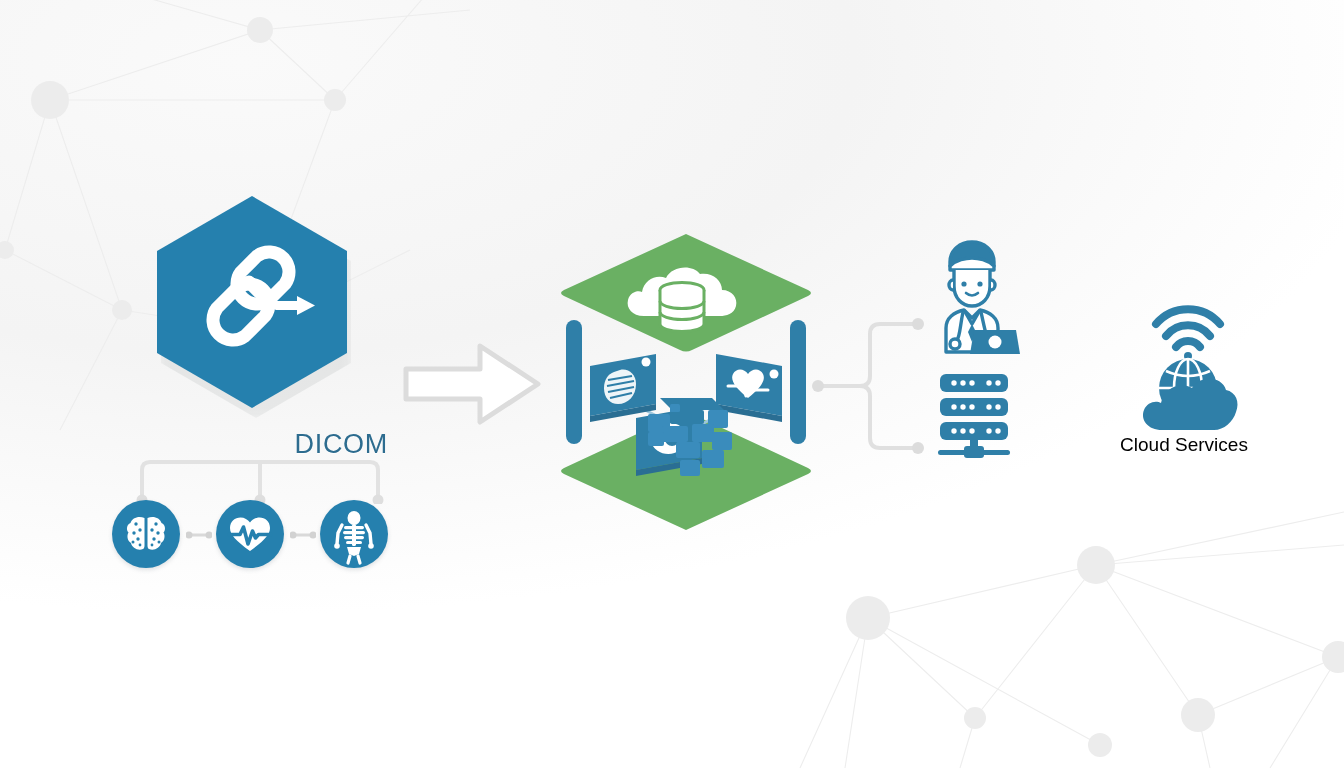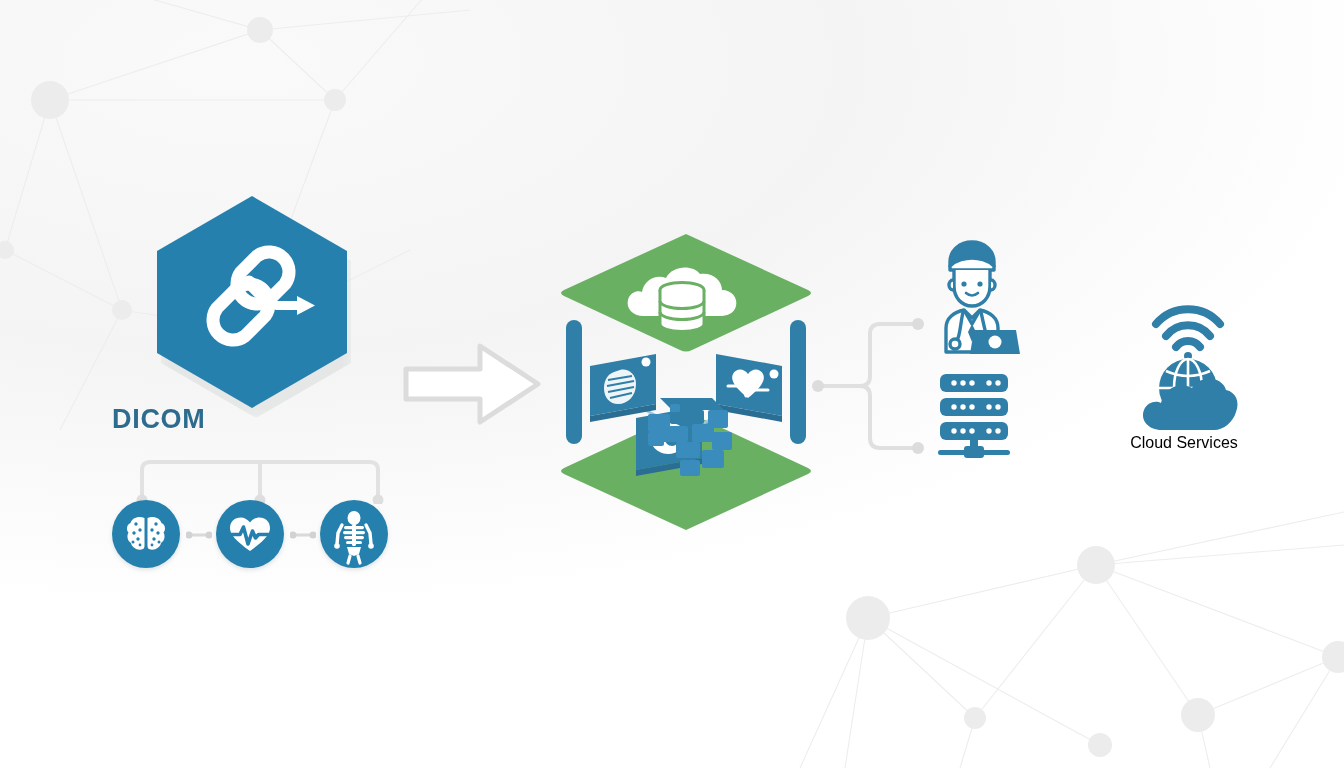--- a/index.html
+++ b/index.html
@@ -27,22 +27,22 @@
     clip-path:polygon(50% 0%,100% 26%,100% 74%,50% 100%,0% 74%,0% 26%);
   }
   .hex-shadow{
     position:absolute;left:4px;top:10px;width:190px;height:212px;
     background:rgba(120,128,134,.13);
     clip-path:polygon(50% 0%,100% 26%,100% 74%,50% 100%,0% 74%,0% 26%);
     filter:blur(5px);
   }
   .hex svg{position:absolute;left:26px;top:40px;}
   #dicom-label{
-    position:absolute;left:0;top:208px;width:276px;text-align:left;
-    font-size:27px;font-weight:bold;letter-spacing:.7px;color:var(--labelblue);
+    position:absolute;left:0;top:233px;width:276px;text-align:right;
+    font-size:27px;font-weight:normal;letter-spacing:.7px;color:var(--labelblue);
     text-shadow:0 1px 1px rgba(255,255,255,.9);
   }
 
   
   #modality-bracket{position:absolute;left:18px;top:258px;width:260px;height:50px;}
 
   #modalities{position:absolute;left:0px;top:300px;width:276px;height:90px;}
   .mod-circle{
     position:absolute;top:4px;width:68px;height:68px;border-radius:50%;
     background:var(--hexblue);
@@ -69,21 +69,21 @@
   
   #consumers{left:916px;top:236px;width:112px;height:232px;}
   #doctor-icon{position:absolute;left:0;top:0;}
   #server-icon{position:absolute;left:20px;top:136px;}
 
   
   #cloud-services{left:1104px;top:296px;width:160px;height:172px;}
   #cloud-services svg{position:absolute;left:32px;top:0;}
   #cloud-services-label{
     position:absolute;left:-22px;top:138px;width:204px;text-align:center;
-    font-size:16px;color:var(--labelblue);
+    font-size:19px;color:var(--labelblue);
     text-shadow:0 1px 1px rgba(255,255,255,.9);
   }
 </style>
 </head>
 <body>
 
 <div id="stage">
 
   <svg class="bg-net" viewBox="0 0 1344 768" xmlns="http://www.w3.org/2000/svg">
     <g stroke="#ededed" stroke-width="1.1" fill="none">

